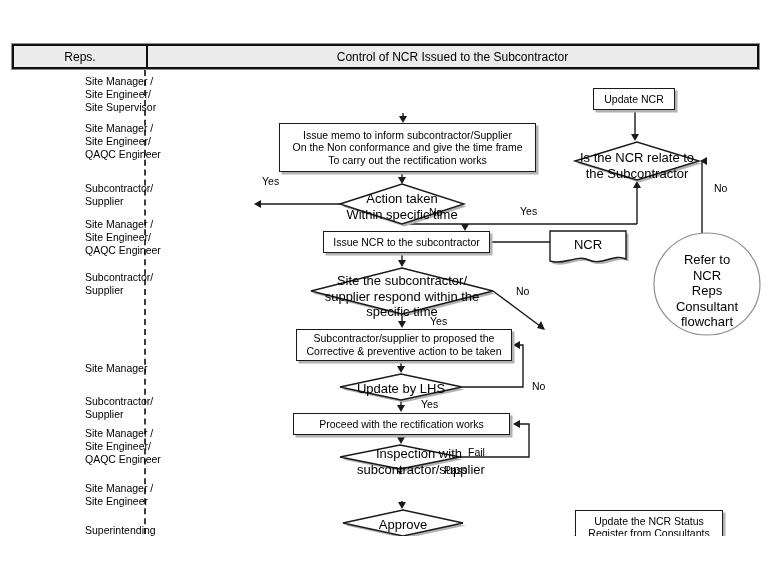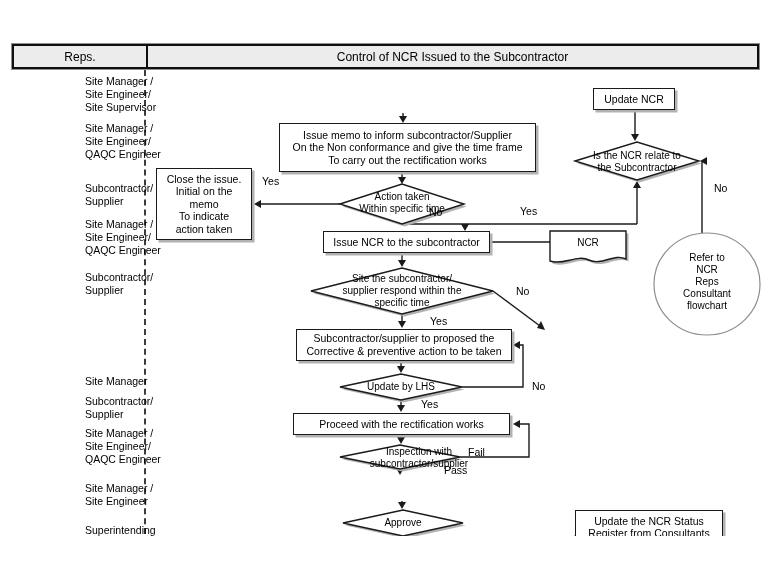--- a/index.html
+++ b/index.html
@@ -13,21 +13,21 @@
   .header-title{flex:1;display:flex;align-items:center;justify-content:center;font-weight:normal;font-size:12px;}
   
   .lane-divider{position:absolute;left:144px;top:70px;height:484px;width:0;border-left:2px dashed #3c3c3c;z-index:0;}
   
   .rep{position:absolute;left:40px;width:112px;font-size:10.5px;line-height:1.26;white-space:pre-line;z-index:2;margin-left:45px;}
   
   .box{position:absolute;background:#fff;border:1.5px solid #1a1a1a;box-shadow:2.5px 2.5px 0 #b2b2b2;
        display:flex;align-items:center;justify-content:center;text-align:center;
        font-size:10.5px;line-height:1.2;white-space:pre-line;z-index:2;padding:1px;box-sizing:border-box;}
   
-  .dtext{position:absolute;text-align:center;font-size:10px;line-height:1.2;white-space:pre-line;z-index:3;}
+  .dtext{position:absolute;text-align:center;font-size:13px;line-height:1.2;white-space:pre-line;z-index:3;}
   
   .lbl{position:absolute;font-size:10.5px;z-index:3;}
   .rev{position:absolute;left:684px;top:559px;font-size:10px;z-index:3;}
   .wires{position:absolute;left:0;top:0;z-index:1;pointer-events:none;}
 </style>
 </head>
 <body>
 
 <div class="stage">
 
@@ -46,21 +46,21 @@
   <div class="rep" style="top:122px">Site Manager /
 Site Engineer/
 QAQC Engineer</div>
   <div class="rep" style="top:182px">Subcontractor/
 Supplier</div>
   <div class="rep" style="top:218px">Site Manager /
 Site Engineer/
 QAQC Engineer</div>
   <div class="rep" style="top:271px">Subcontractor/
 Supplier</div>
-  <div class="rep" style="top:375px">Site Manager</div>
+  <div class="rep" style="top:362px">Site Manager</div>
   <div class="rep" style="top:395px">Subcontractor/
 Supplier</div>
   <div class="rep" style="top:427px">Site Manager /
 Site Engineer/
 QAQC Engineer</div>
   <div class="rep" style="top:482px">Site Manager /
 Site Engineer</div>
   <div class="rep" style="top:524px">Superintending
 Supplier</div>
 
@@ -129,25 +129,20 @@
 
     <path d="M552.5,233.5 L628.5,233.5 L628.5,261.5 C616.5,255.5 604.5,268.5 591.5,262.5 C579.5,256.5 565.5,268.5 552.5,263.5 Z" fill="#b2b2b2" stroke="none"></path>
     <path d="M550,231 L626,231 L626,259 C614,253 602,266 589,260 C577,254 563,266 550,261 Z" fill="#ffffff" stroke="#1a1a1a" stroke-width="1.4"></path>
 
     <ellipse cx="707" cy="284" rx="53" ry="51" fill="#ffffff" stroke="#8d8d8d" stroke-width="1.2"></ellipse>
   </svg>
 
   <div class="box" style="left:279px;top:123px;width:257px;height:49px">Issue memo to inform subcontractor/Supplier
 On the Non conformance and give the time frame
 To carry out the rectification works</div>
-  <div class="box" style="left:156px;top:168px;width:96px;height:72px">Close the issue.
-Initial on the
-memo
-To indicate
-action taken</div>
   <div class="box" style="left:593px;top:88px;width:82px;height:22px">Update NCR</div>
   <div class="box" style="left:323px;top:231px;width:167px;height:22px">Issue NCR to the subcontractor</div>
   <div class="box" style="left:296px;top:329px;width:216px;height:32px">Subcontractor/supplier to proposed the
 Corrective &amp; preventive action to be taken</div>
   <div class="box" style="left:293px;top:413px;width:217px;height:22px">Proceed with the rectification works</div>
   <div class="box" style="left:270px;top:549px;width:271px;height:21px">Proceed out the NCR</div>
   <div class="box" style="left:575px;top:510px;width:148px;height:47px">Update the NCR Status
 Register from Consultants
 and the Subcontractor</div>
 

